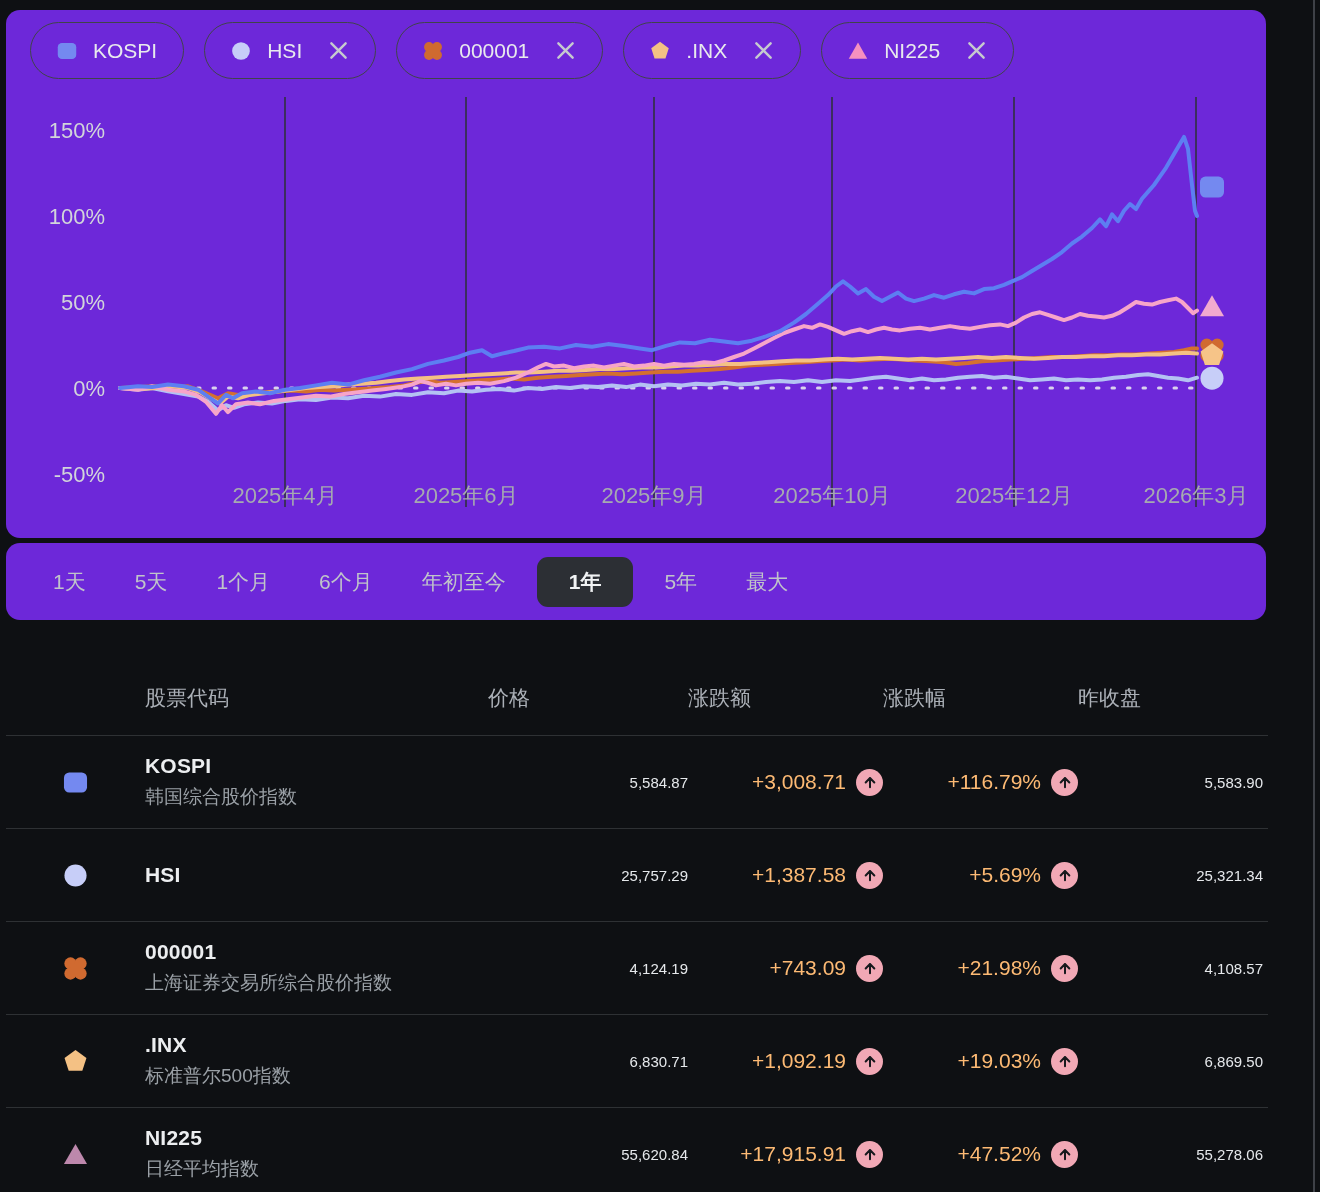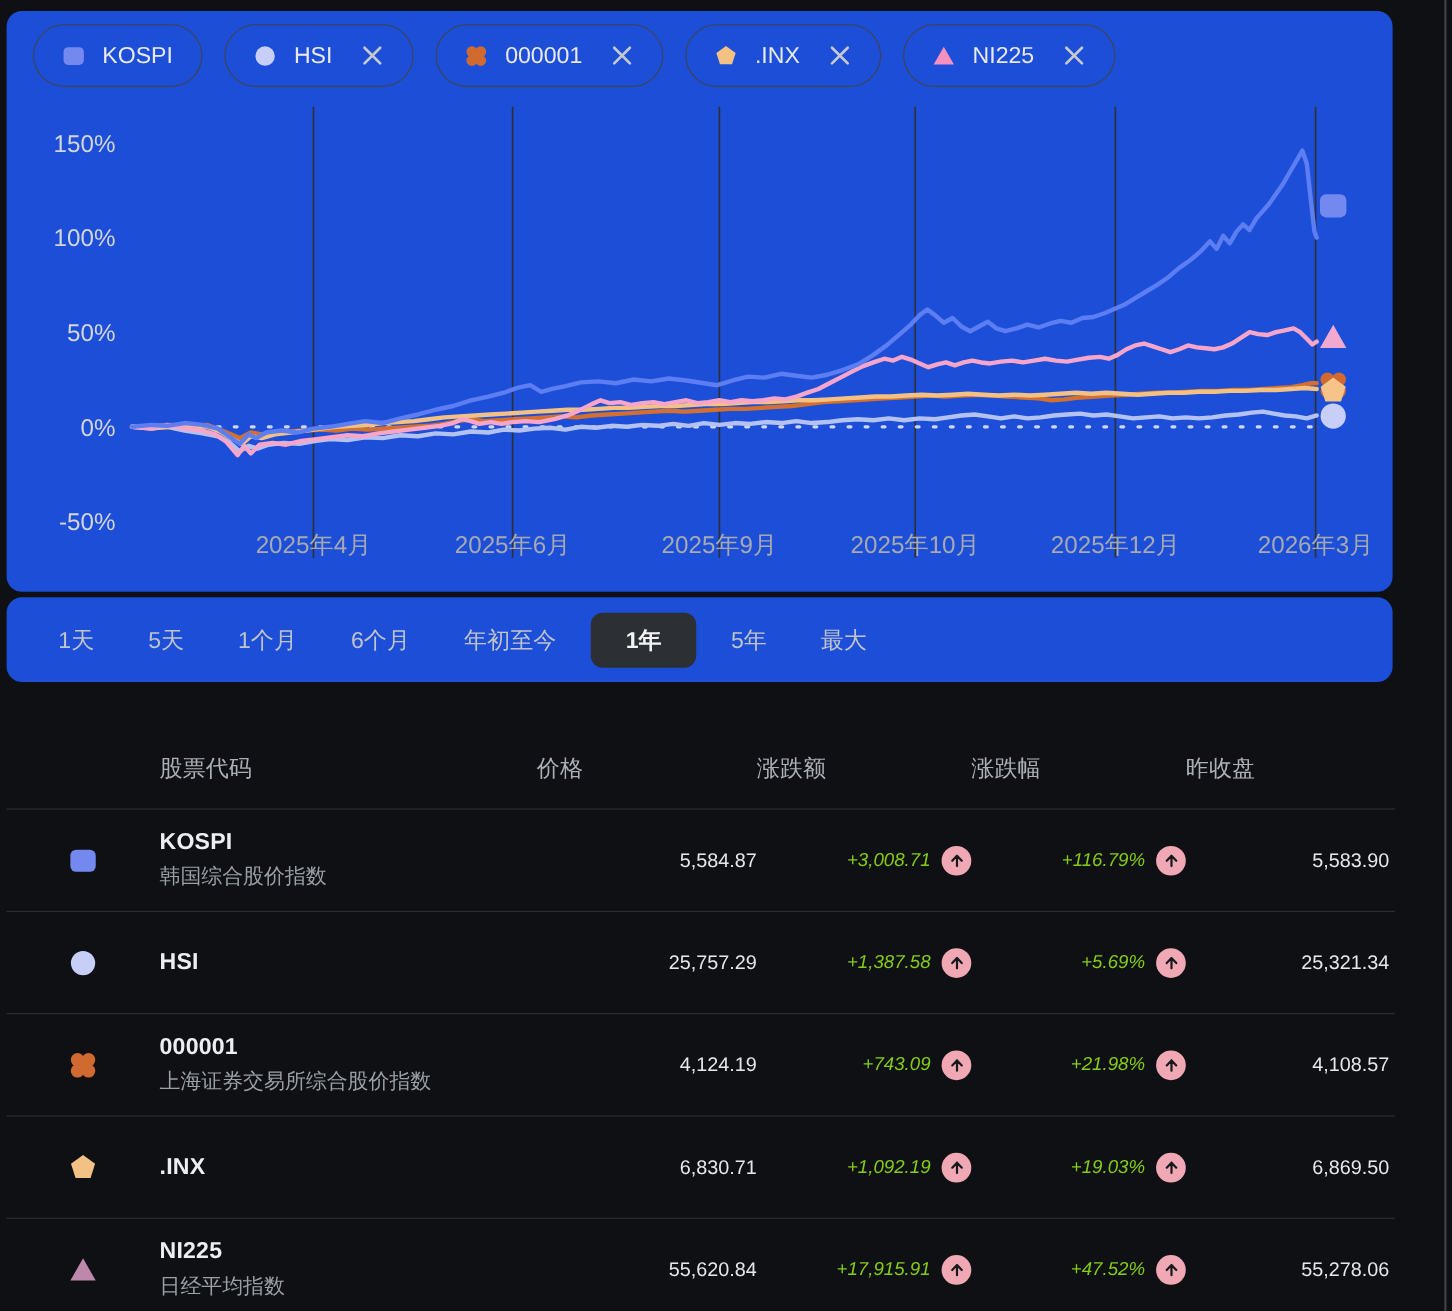--- a/index.html
+++ b/index.html
@@ -2,21 +2,21 @@
 <html><head>
 <meta charset="utf-8">
 <style>
   html,body{margin:0;padding:0;}
   body{
     width:1320px;height:1192px;position:relative;overflow:hidden;
     background:#0e1013;
     font-family:"Liberation Sans",sans-serif;
     -webkit-font-smoothing:antialiased;
   }
-  .panel{position:absolute;background:#1d4ed8;border-radius:14px;}
+  .panel{position:absolute;background:#6d28d9;border-radius:14px;}
   #chart-panel{left:6px;top:10px;width:1260px;height:528px;z-index:1;}
   #chips{position:absolute;left:30px;top:22px;display:flex;gap:20px;z-index:3;}
   .chip{
     height:57px;border:1.5px solid #40444a;border-radius:29px;
     display:flex;align-items:center;padding:0 26px;gap:16px;
     color:#e8eaed;font-size:21px;font-weight:500;cursor:pointer;box-sizing:border-box;
     background:transparent;white-space:nowrap;
   }
   .chip .close{margin-left:10px;display:flex;cursor:pointer;}
   #chart-svg{position:absolute;left:0;top:0;z-index:2;pointer-events:none;}
@@ -35,23 +35,23 @@
     align-items:center;box-sizing:border-box;padding-right:5px;
   }
   .thead{height:75px;color:#abb0b7;font-size:21px;font-weight:500;}
   .tbody-row{height:93px;border-top:1px solid #2e3134;cursor:pointer;}
   .hleft{text-align:left;font-family:Liberation Serif, serif;}
   .hright{text-align:left;}
   .mcell{display:flex;justify-content:center;align-items:center;}
   .scol{display:flex;flex-direction:column;gap:6px;}
   .sym{color:#eceef0;font-size:21px;font-weight:700;letter-spacing:.2px;}
   .sname{color:#9aa0a6;font-size:19px;}
-  .num{text-align:right;color:#e5e8eb;font-size:18px;font-weight:500;}
+  .num{text-align:right;color:#e5e8eb;font-size:15px;font-weight:500;}
   .chg{display:flex;justify-content:flex-end;align-items:center;gap:10px;
-       color:#84cc16;font-size:17px;font-weight:500;font-style:italic;}
+       color:#fdba74;font-size:21px;font-weight:500;}
   .badge{width:27px;height:27px;border-radius:50%;background:#f1a8b5;
          display:flex;align-items:center;justify-content:center;flex:none;}
   #right-line{position:absolute;left:1313px;top:0;width:2px;height:1192px;background:#3e4147;z-index:4;}
 </style>
 </head>
 <body>
 
 <div class="panel" id="chart-panel"></div>
 <div id="chips">
     <div class="chip">
@@ -281,20 +281,21 @@
     <div class="trow tbody-row">
       <div class="mcell">
         <svg width="25" height="25" viewBox="-13 -13 26 26">
           <g transform="translate(0,0) scale(1)">
             <path d="M0,-12 L11.4,-3.7 L7.1,9.7 L-7.1,9.7 L-11.4,-3.7 Z" fill="#f4c184"></path>
           </g>
         </svg>
       </div>
       <div class="scol">
         <div class="sym">.INX</div>
+        <div class="sname">标准普尔500指数</div>
       </div>
       <div class="num">6,830.71</div>
       <div class="chg">
         <span>+1,092.19</span>
         <span class="badge">
           <svg width="16" height="16" viewBox="0 0 24 24">
             <path d="M12 20 L12 6 M5.5 12.8 L12 6 L18.5 12.8" stroke="#17191d" stroke-width="3" fill="none" stroke-linecap="round" stroke-linejoin="round"></path>
           </svg>
         </span>
       </div>

